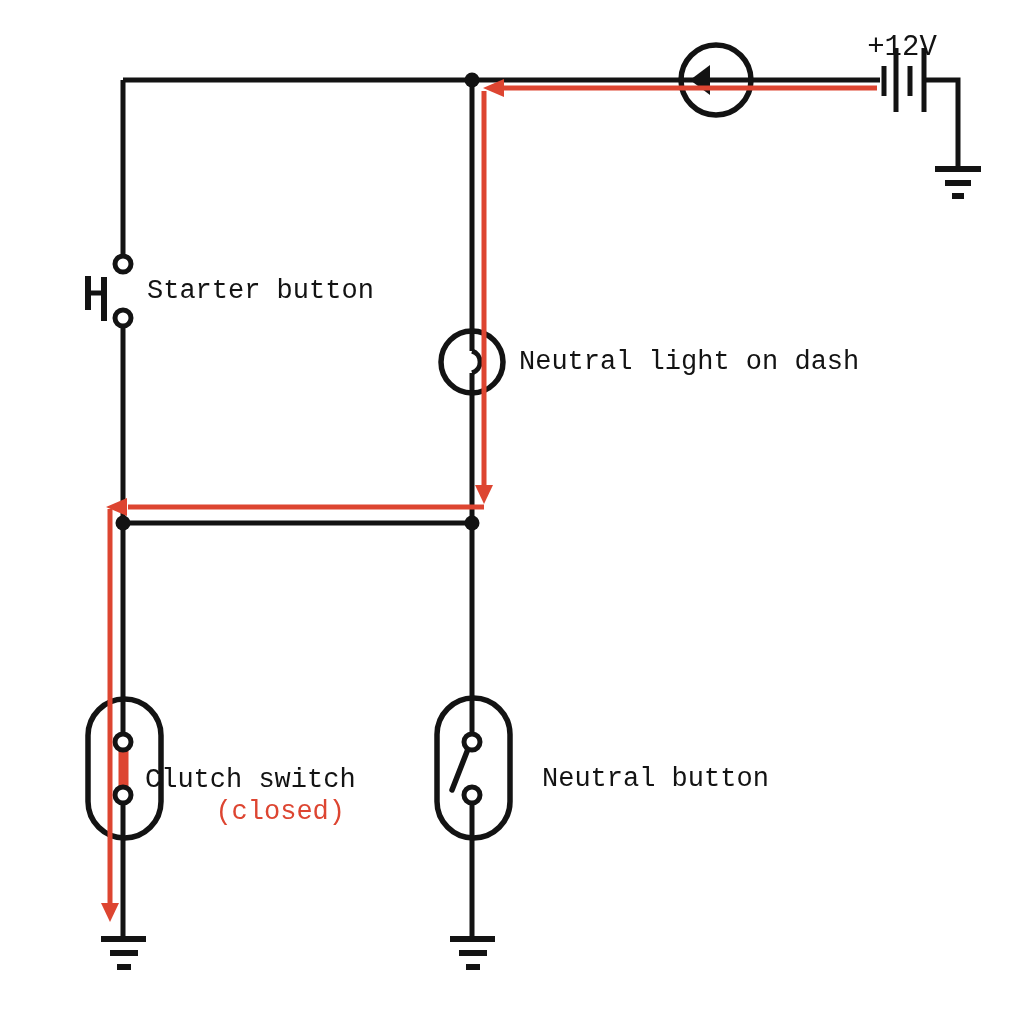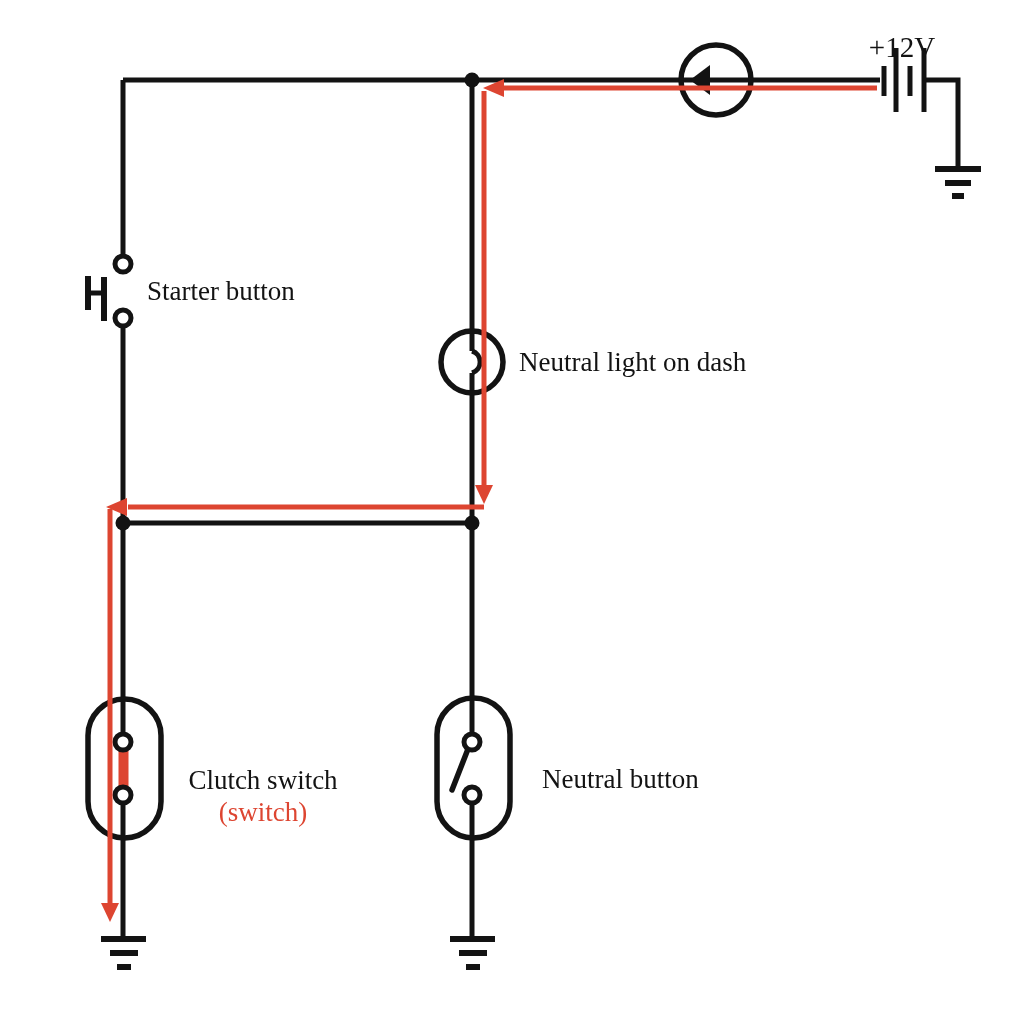--- a/index.html
+++ b/index.html
@@ -6,21 +6,21 @@
     --wire:#131313;
     --current-path:#dd4531;
     --background:#ffffff;
     --label-text:#131313;
   }
   html,body{margin:0;padding:0;background:#fff;}
   .canvas{
     position:relative;
     width:1024px;height:1024px;
     background:var(--background);
-    font-family:Liberation Serif, serif;
+    font-family:Liberation Mono, monospace;
     overflow:hidden;
   }
   .diagram-svg{position:absolute;left:0;top:0;}
   .wire{stroke:var(--wire);stroke-width:5;fill:none;}
   .wire-thick{stroke:var(--wire);stroke-width:6;fill:none;}
   .sym{stroke:var(--wire);stroke-width:5.5;fill:none;}
   .terminal{stroke:var(--wire);stroke-width:5;fill:#ffffff;}
   .dot{fill:var(--wire);stroke:none;}
   .blackfill{fill:var(--wire);stroke:none;}
   .flow{stroke:var(--current-path);stroke-width:5;fill:none;}
@@ -28,21 +28,21 @@
   .label{
     position:absolute;
     color:var(--label-text);
     font-size:27px;
     line-height:1.15;
     white-space:nowrap;
   }
   .lbl-battery{left:857px;top:31px;width:90px;text-align:center;font-size:29px;}
   .lbl-starter{left:147px;top:276px;}
   .lbl-neutral-light{left:519px;top:347px;}
-  .lbl-clutch{left:163px;top:764px;width:200px;text-align:center;white-space:nowrap;line-height:32px;}
+  .lbl-clutch{left:145px;top:764px;width:200px;text-align:right;white-space:nowrap;line-height:32px;}
   .lbl-clutch .state{color:var(--current-path);}
   .lbl-neutral-switch{left:542px;top:764px;}
 </style>
 </head>
 <body>
 
 <div class="canvas">
 
   <svg class="diagram-svg" width="1024" height="1024" viewBox="0 0 1024 1024">
 
@@ -136,17 +136,17 @@
   </svg>
 
   <span class="label lbl-battery">+12V</span>
 
   <span class="label lbl-starter">Starter button</span>
 
   <span class="label lbl-neutral-light">Neutral light on dash</span>
 
   <div class="label lbl-clutch">
     <div>Clutch switch</div>
-    <div class="state">(switch)</div>
+    <div class="state">(closed)</div>
   </div>
 
   <span class="label lbl-neutral-switch">Neutral button</span>
 </div>
 
 </body></html>

